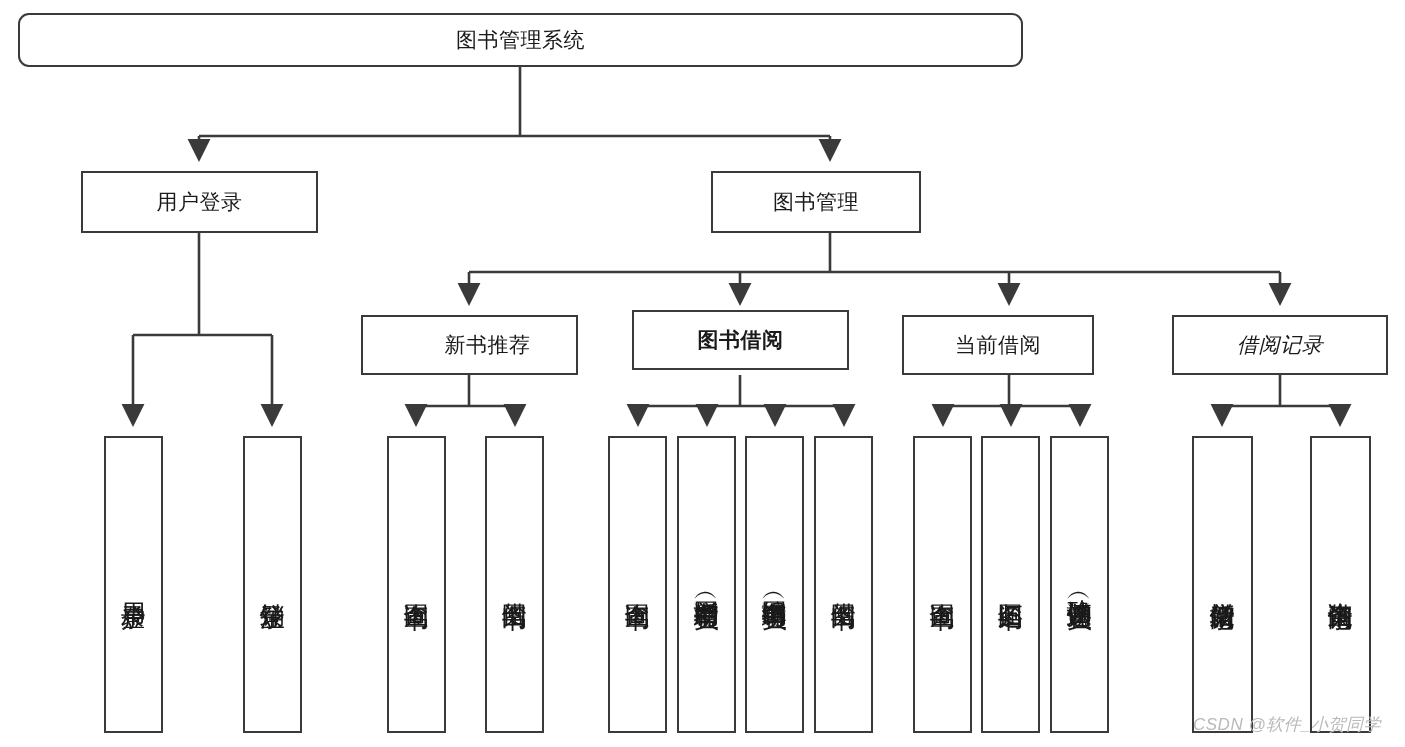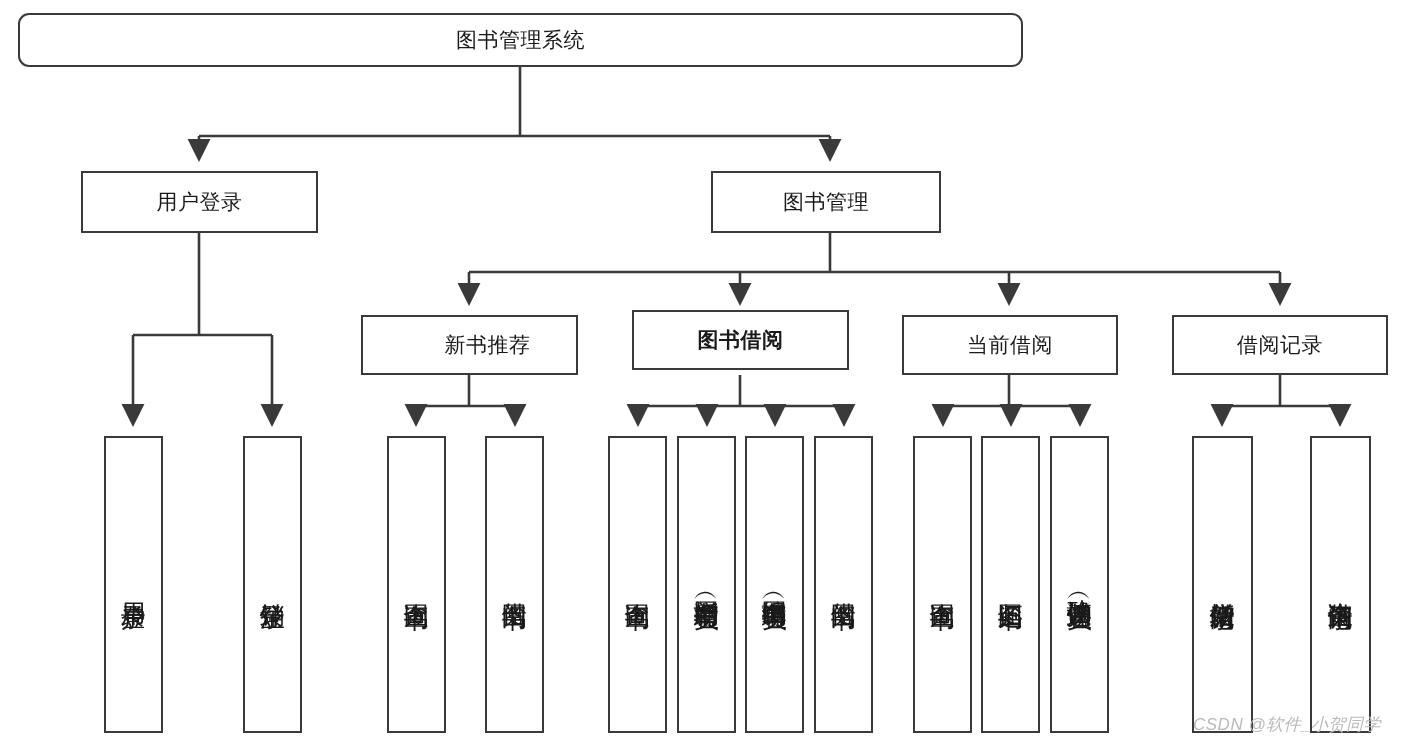--- a/index.html
+++ b/index.html
@@ -121,34 +121,34 @@
     </g>
   </svg>
 
   <div class="node h-node" style="left:18px; top:13px; width:1005px; height:54px;border-radius:11px;">
     <span class="node-label">图书管理系统</span>
   </div>
 
   <div class="node h-node" style="left:81px; top:171px; width:237px; height:62px;">
     <span class="node-label">用户登录</span>
   </div>
-  <div class="node h-node" style="left:711px; top:171px; width:230px; height:62px;">
+  <div class="node h-node" style="left:711px; top:171px; width:210px; height:62px;">
     <span class="node-label">图书管理</span>
   </div>
 
   <div class="node h-node" style="left:361px; top:315px; width:217px; height:60px;padding-left:36px;">
     <span class="node-label">新书推荐</span>
   </div>
   <div class="node h-node" style="left:632px; top:310px; width:217px; height:60px;font-weight:bold;">
     <span class="node-label">图书借阅</span>
   </div>
-  <div class="node h-node" style="left:902px; top:315px; width:216px; height:60px;">
+  <div class="node h-node" style="left:902px; top:315px; width:192px; height:60px;">
     <span class="node-label">当前借阅</span>
   </div>
-  <div class="node h-node" style="left:1172px; top:315px; width:216px; height:60px;">
+  <div class="node h-node" style="left:1172px; top:315px; width:216px; height:60px;font-style:italic;">
     <span class="node-label">借阅记录</span>
   </div>
 
   <div class="node v-node" style="left:104px; top:436px; width:59px; height:297px;">
     <span class="node-label">用户登录</span>
   </div>
   <div class="node v-node" style="left:243px; top:436px; width:59px; height:297px;">
     <span class="node-label">注销登录</span>
   </div>
 

